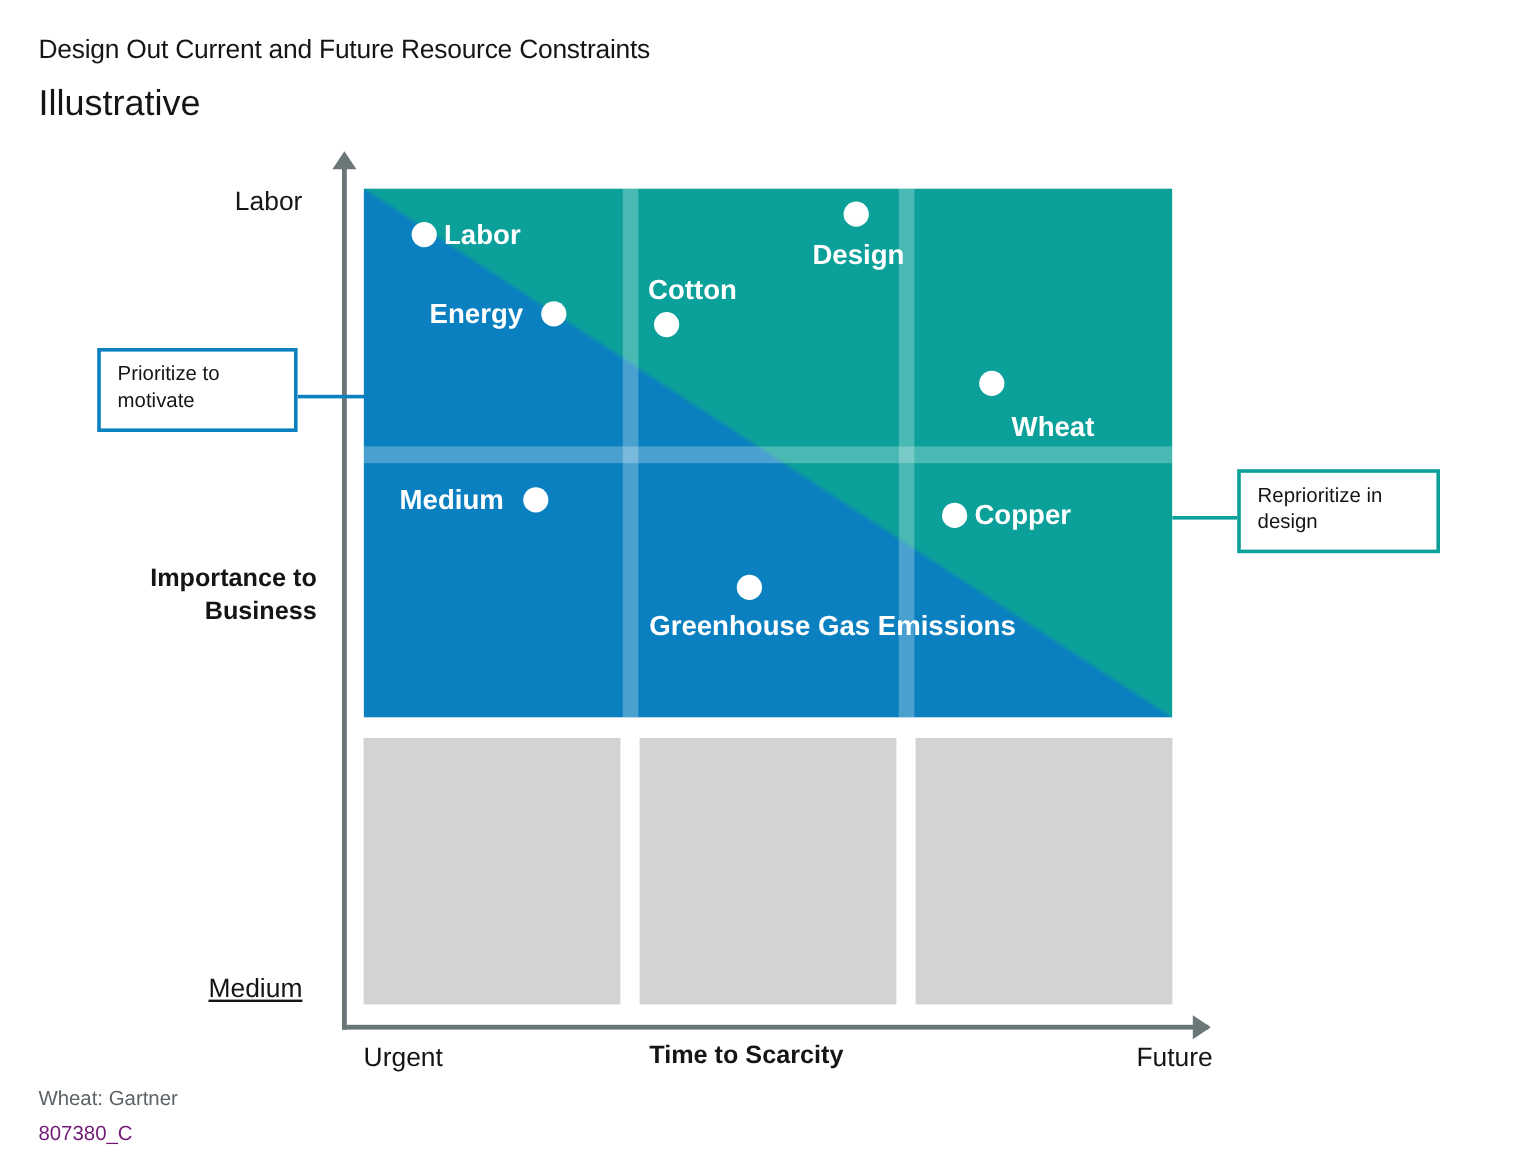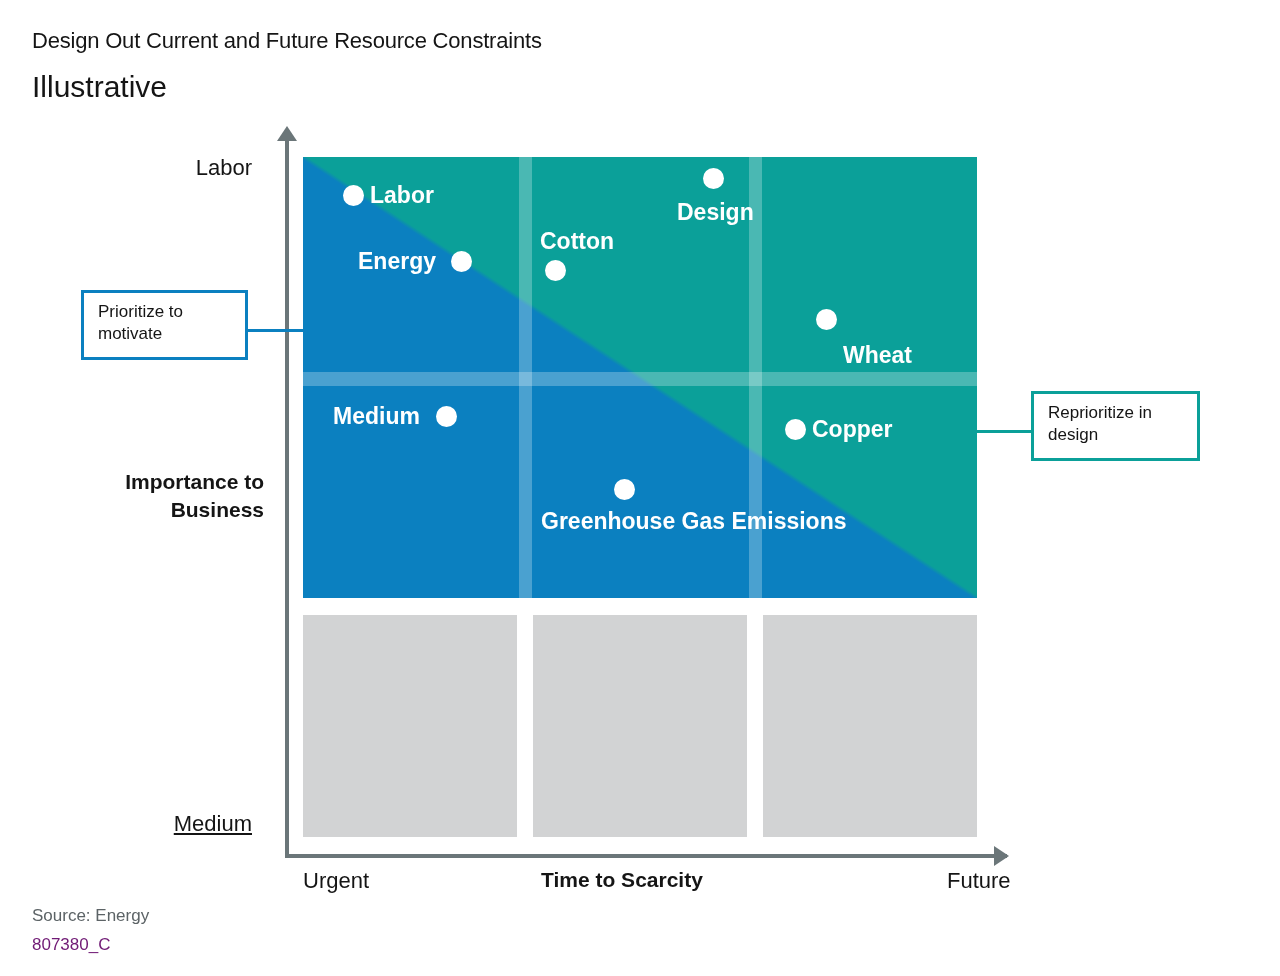--- a/index.html
+++ b/index.html
@@ -187,14 +187,14 @@
     <div class="gbox"></div>
   </div>
 </div>
 
 <div class="leader" id="leader-left"></div>
 <div class="callout" id="callout-left">Prioritize to motivate</div>
 
 <div class="leader" id="leader-right"></div>
 <div class="callout" id="callout-right">Reprioritize in design</div>
 
-<div id="source">Source: Energy</div>
+<div id="source">Wheat: Gartner</div>
 <div id="docid">807380_C</div>
 
 </body></html>

